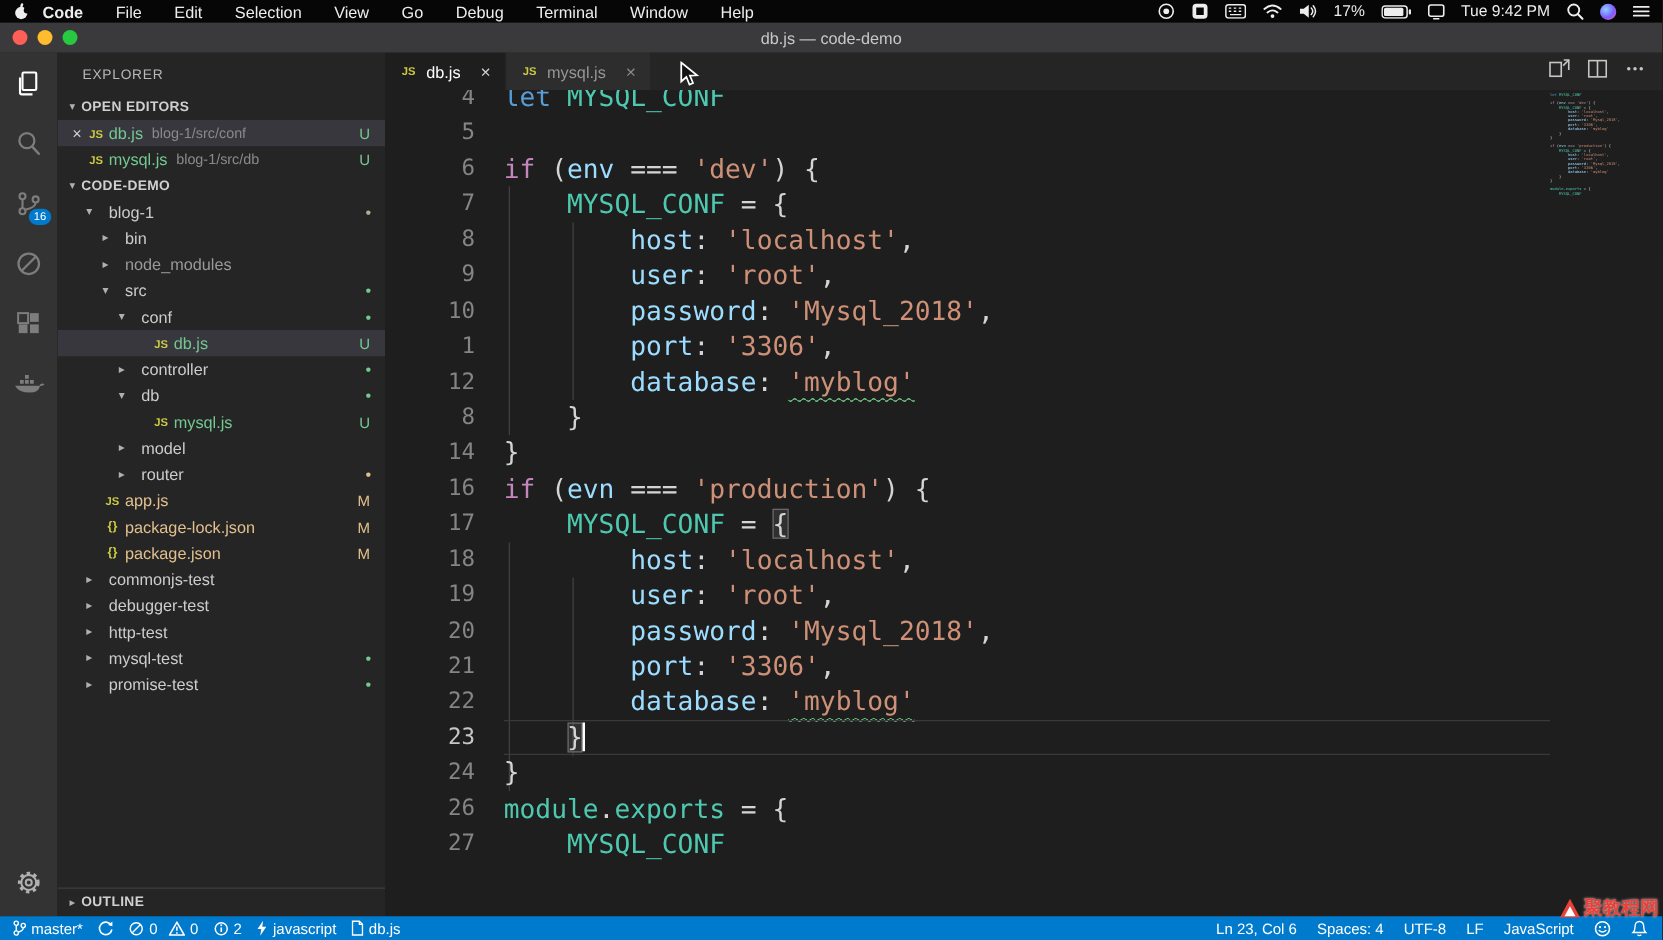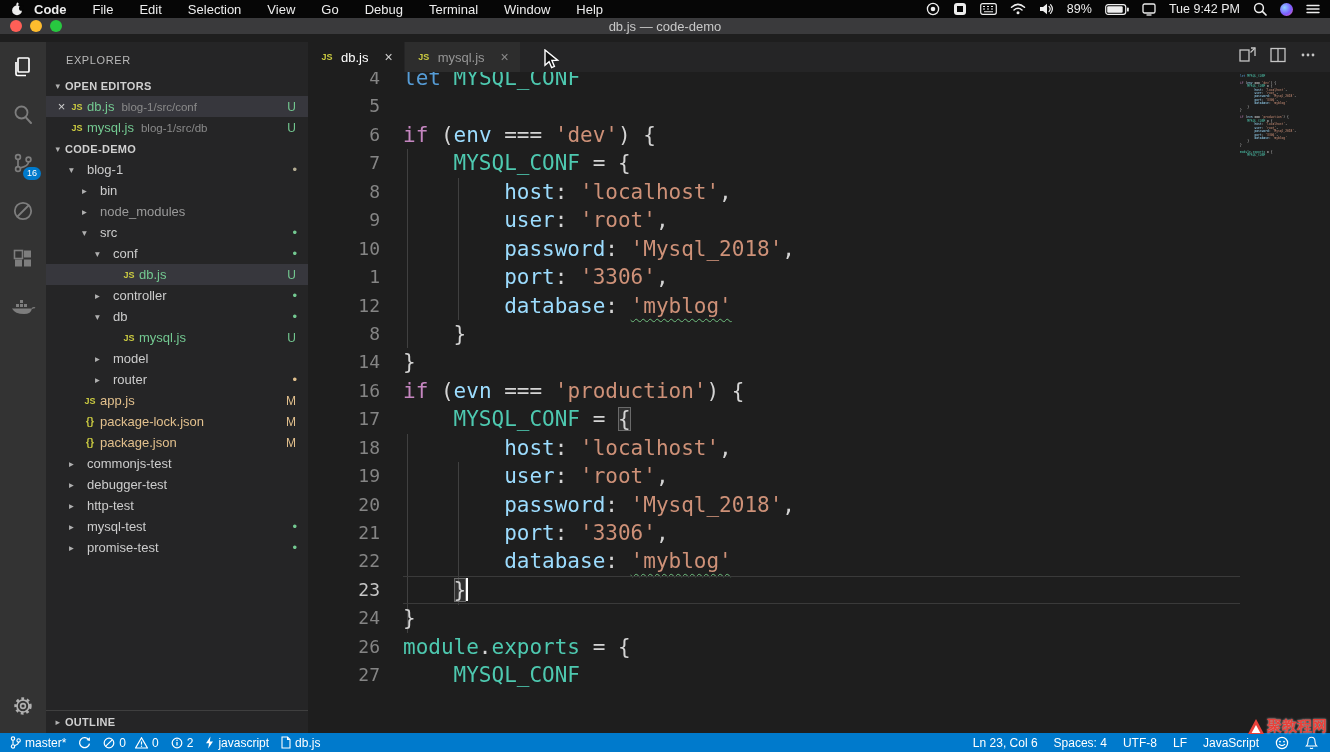--- a/index.html
+++ b/index.html
@@ -11,21 +11,21 @@
   .applewrap{width:34px;display:flex;justify-content:center;}
   .mitems{display:flex;align-items:center;gap:26px;}
   .mitem{cursor:default;}
   .mbold{font-weight:700;}
   .mright{margin-left:auto;display:flex;align-items:center;gap:13px;padding-right:10px;}
   .mright svg{display:block;}
   .mtxt{font-size:12.5px;}
   .siri{width:13px;height:13px;border-radius:50%;
         background:radial-gradient(circle at 35% 35%, #8fd0ff, #7a5cff 55%, #ff5fa2);}
   
-  .titlebar{position:absolute;left:0;top:18px;width:1330px;height:16px;background:#3a3a3c;
+  .titlebar{position:absolute;left:0;top:18px;width:1330px;height:24px;background:#3a3a3c;
             display:flex;align-items:center;z-index:29;}
   .lights{display:flex;gap:8px;padding-left:10px;}
   .light{width:12px;height:12px;border-radius:50%;}
   .lr{background:#ff5f57;} .ly{background:#febc2e;} .lg{background:#28c840;}
   .wtitle{position:absolute;left:0;right:0;text-align:center;color:#c8c8c8;font-size:13px;}
   
   .main{position:absolute;left:0;top:42px;right:0;bottom:19px;display:flex;}
   
   .actbar{width:46px;background:#333333;display:flex;flex-direction:column;align-items:center;
           gap:22px;padding-top:12px;box-sizing:border-box;flex:none;}
@@ -154,21 +154,21 @@
             <path d="M4 7 Q8 3.6 12 7" fill="none" stroke="#ededed" stroke-width="1.5" stroke-linecap="round"></path>
             <circle cx="8" cy="9.8" r="1.5" fill="#ededed"></circle>
           </svg>
       </span>
       <span>
         <svg width="15" height="12" viewBox="0 0 15 12">
             <polygon points="1,4 4,4 8,0.8 8,11.2 4,8 1,8" fill="#ededed"></polygon>
             <path d="M10 3.4 Q12.4 6 10 8.6 M11.6 1.6 Q15.2 6 11.6 10.4" fill="none" stroke="#ededed" stroke-width="1.2" stroke-linecap="round"></path>
           </svg>
       </span>
-      <span class="mtxt">89%</span>
+      <span class="mtxt">17%</span>
       <span>
         <svg width="24" height="11" viewBox="0 0 24 11">
             <rect x="0.7" y="0.7" width="20" height="9.6" rx="2.4" fill="none" stroke="#ededed" stroke-width="1.2"></rect>
             <rect x="2.2" y="2.2" width="15.5" height="6.6" rx="1.2" fill="#ededed"></rect>
             <rect x="22" y="3.4" width="1.8" height="4.2" rx="0.9" fill="#ededed"></rect>
           </svg>
       </span>
       <span>
         <svg width="14" height="13" viewBox="0 0 14 13">
             <rect x="1" y="1" width="12" height="9" rx="1.6" fill="none" stroke="#ededed" stroke-width="1.3"></rect>

